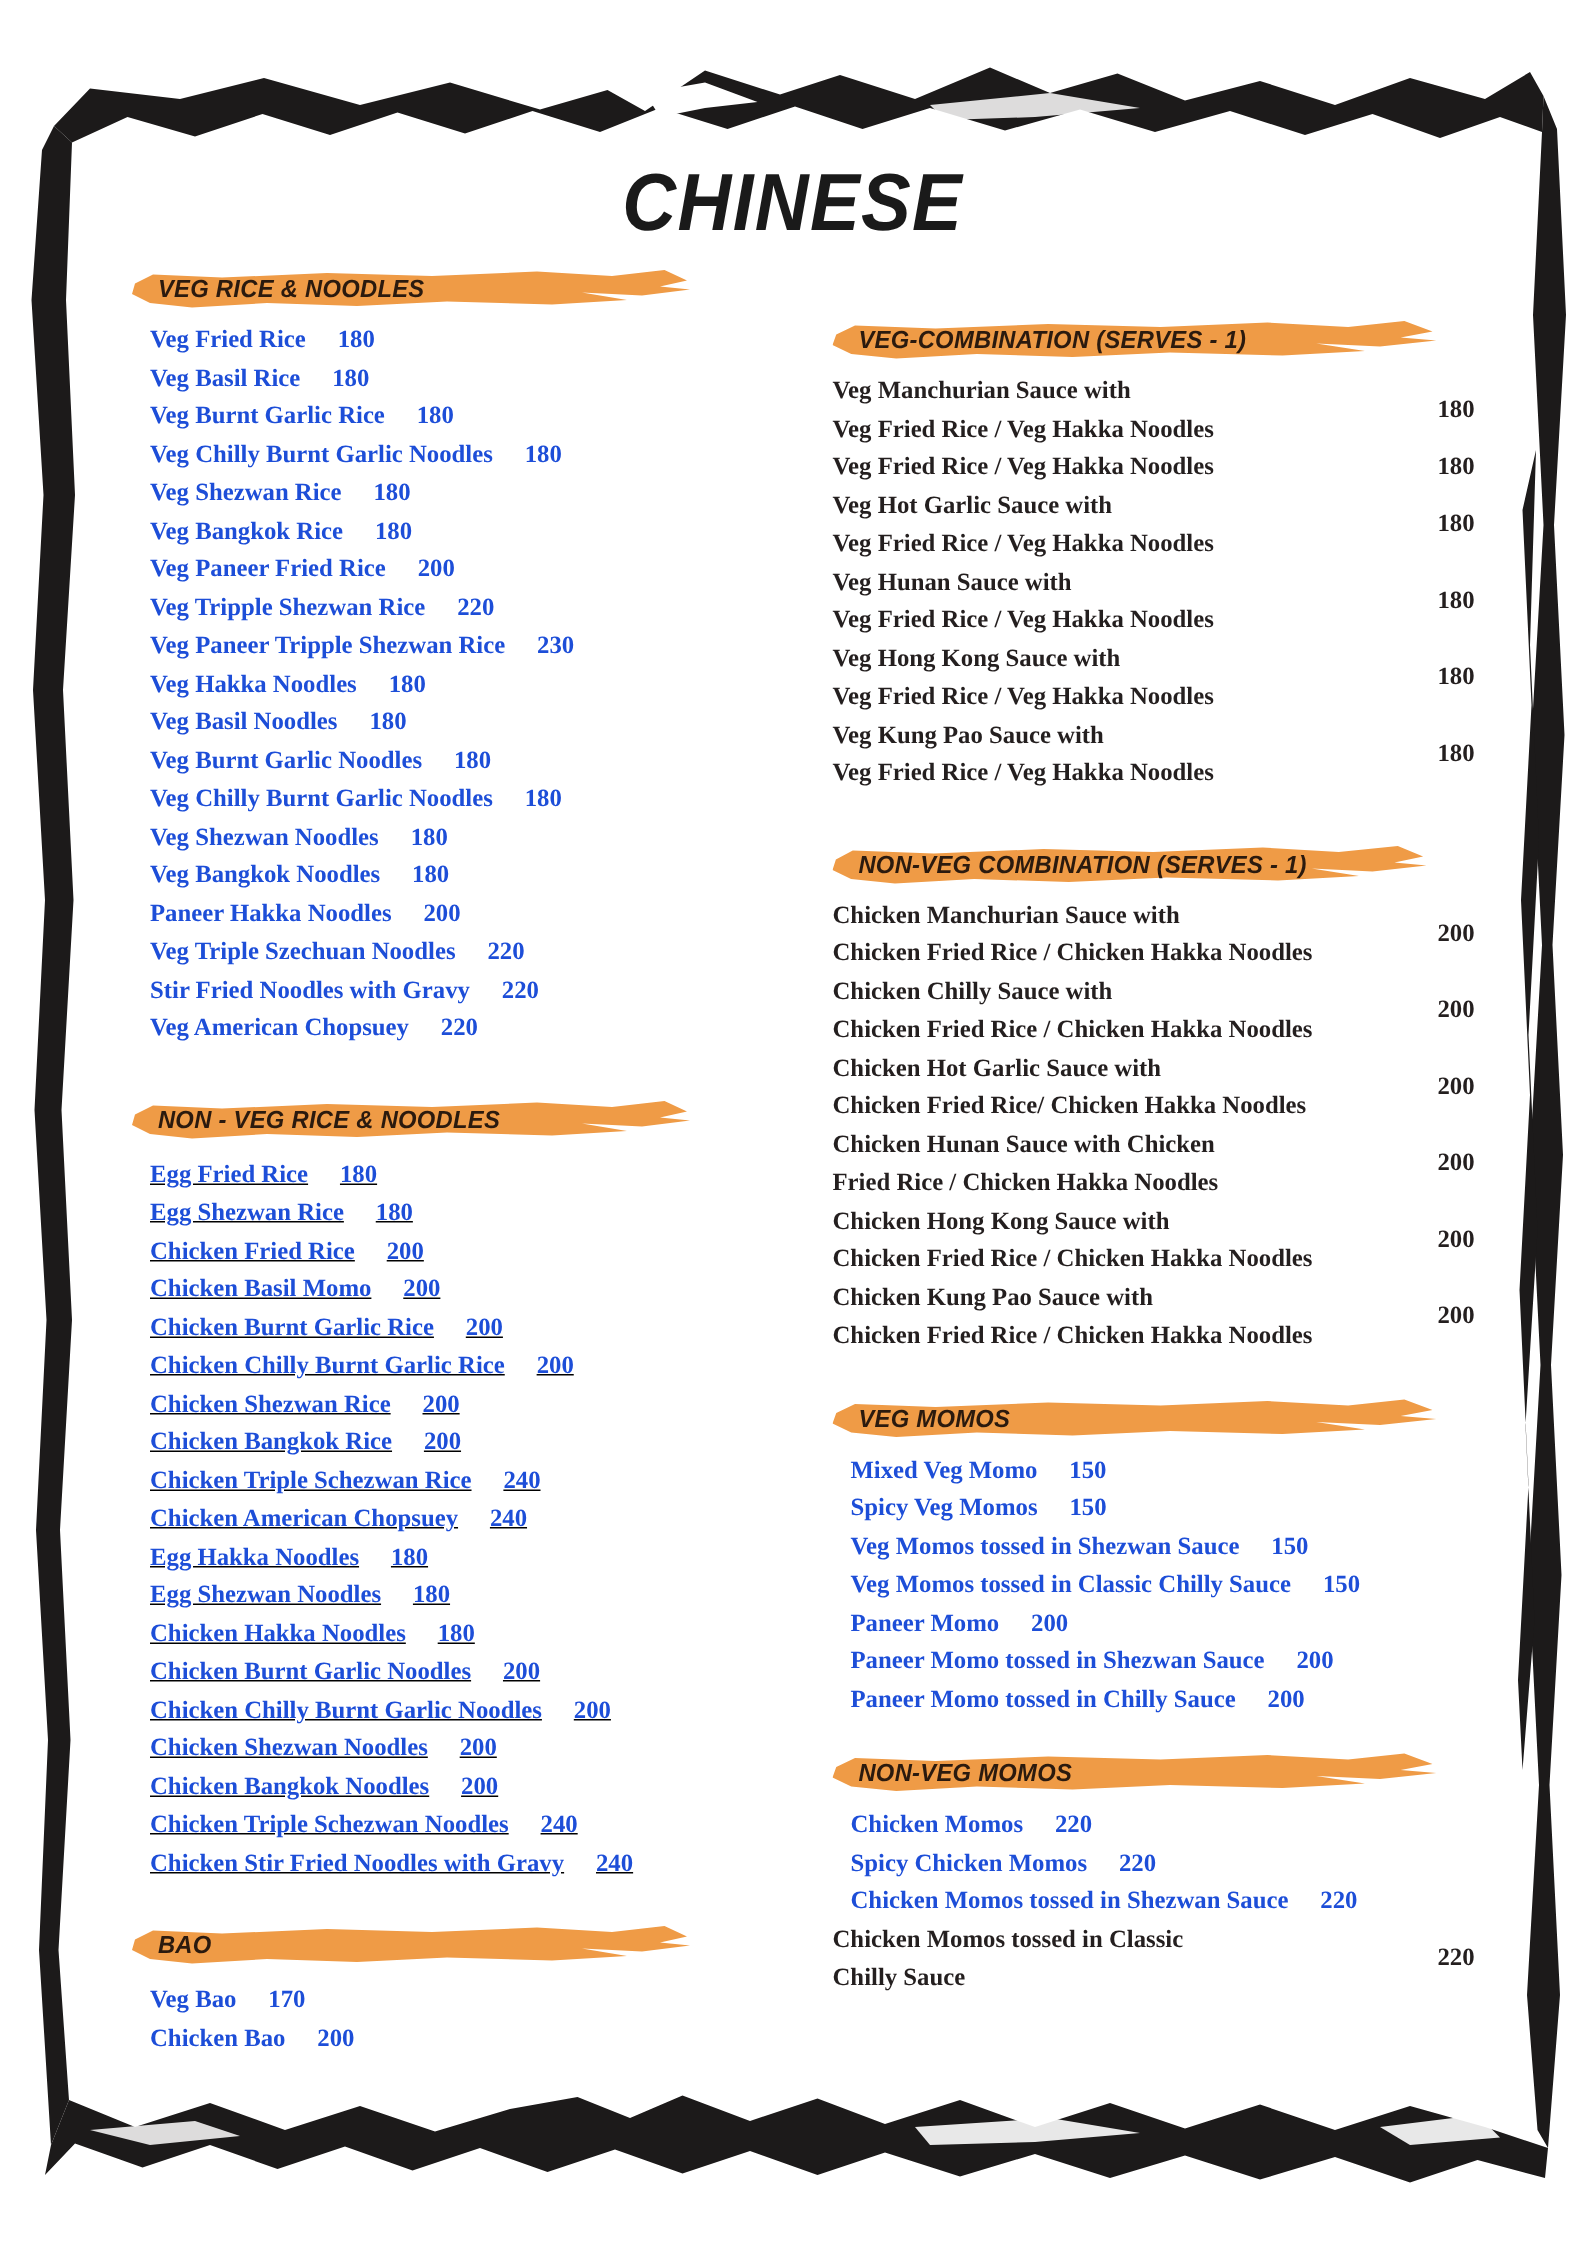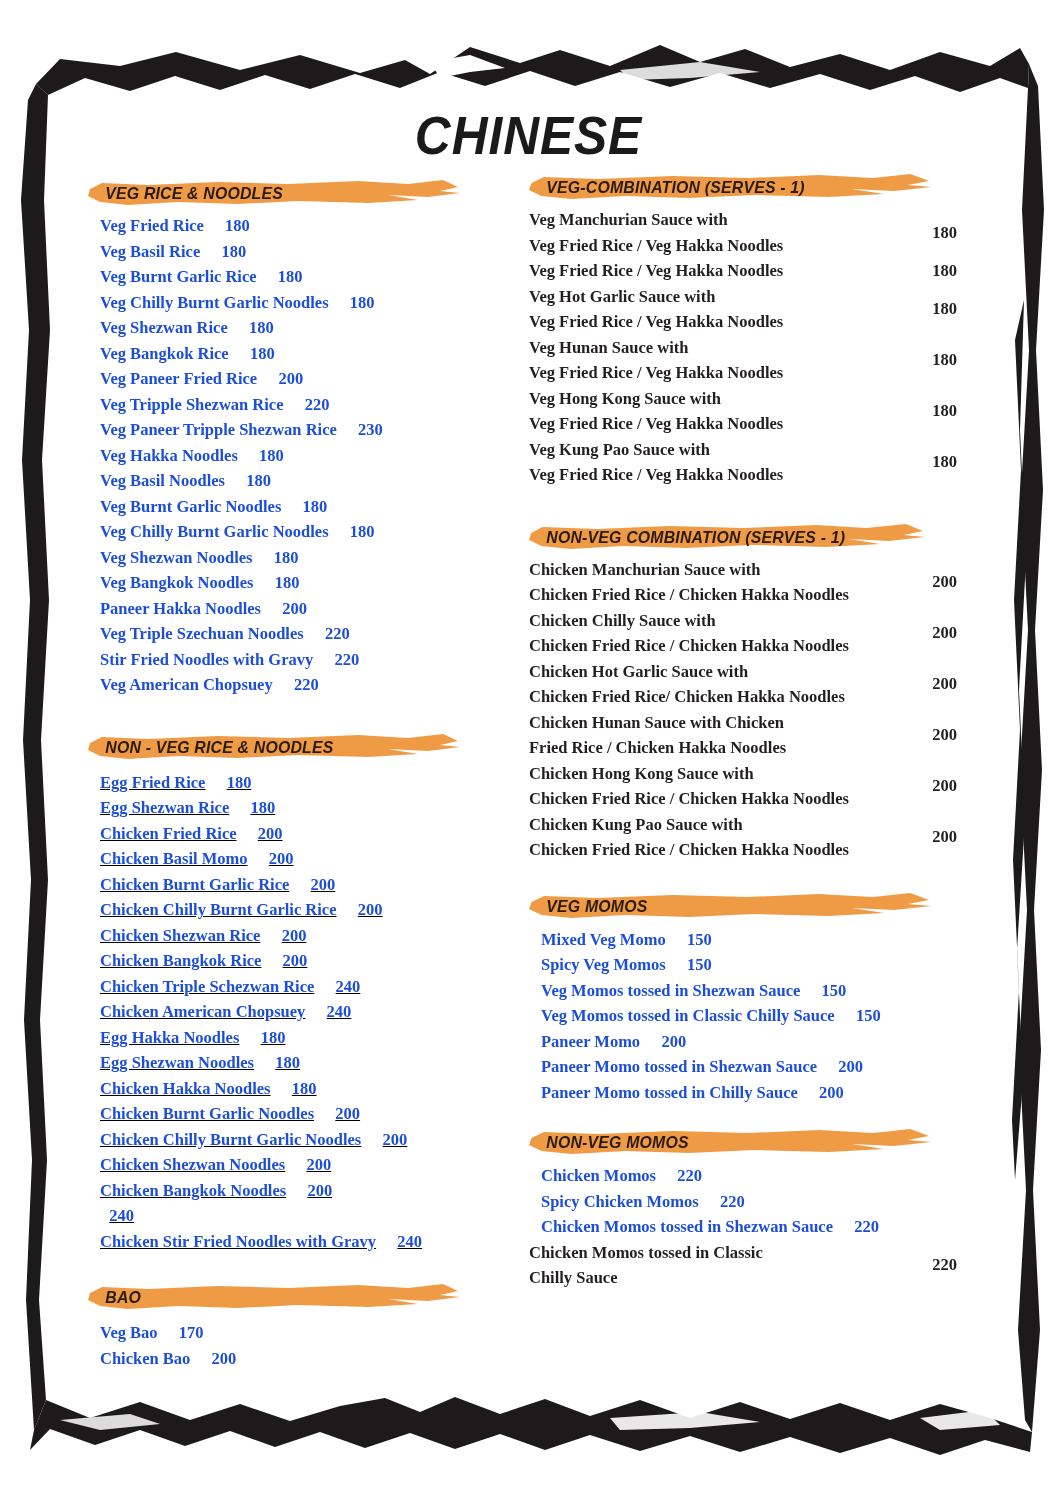--- a/index.html
+++ b/index.html
@@ -47,21 +47,21 @@
     letter-spacing: 1px;
     color: #1a1a1a;
     transform: scaleX(0.92);
   }
 
   .col {
     position: absolute;
     top: 0;
   }
   .col-left  { left: 88px;  width: 420px; }
-  .col-right { left: 529px; width: 450px; }
+  .col-right { left: 555px; width: 450px; margin-top: 40px; }
 
   
   .section {
     position: relative;
   }
   .sec-head {
     position: relative;
     height: 30px;
     margin-bottom: 5px;
   }
@@ -361,20 +361,21 @@
             </div>
           <div class="row">
               <span class="nm">Chicken Shezwan Noodles</span>
               <span class="pr">200</span>
             </div>
           <div class="row">
               <span class="nm">Chicken Bangkok Noodles</span>
               <span class="pr">200</span>
             </div>
           <div class="row">
+              <span class="nm">Chicken Triple Schezwan Noodles</span>
               <span class="pr">240</span>
             </div>
           <div class="row">
               <span class="nm">Chicken Stir Fried Noodles with Gravy</span>
               <span class="pr">240</span>
             </div>
         </div>
       </div>
 
       <div class="sp-28"></div>

